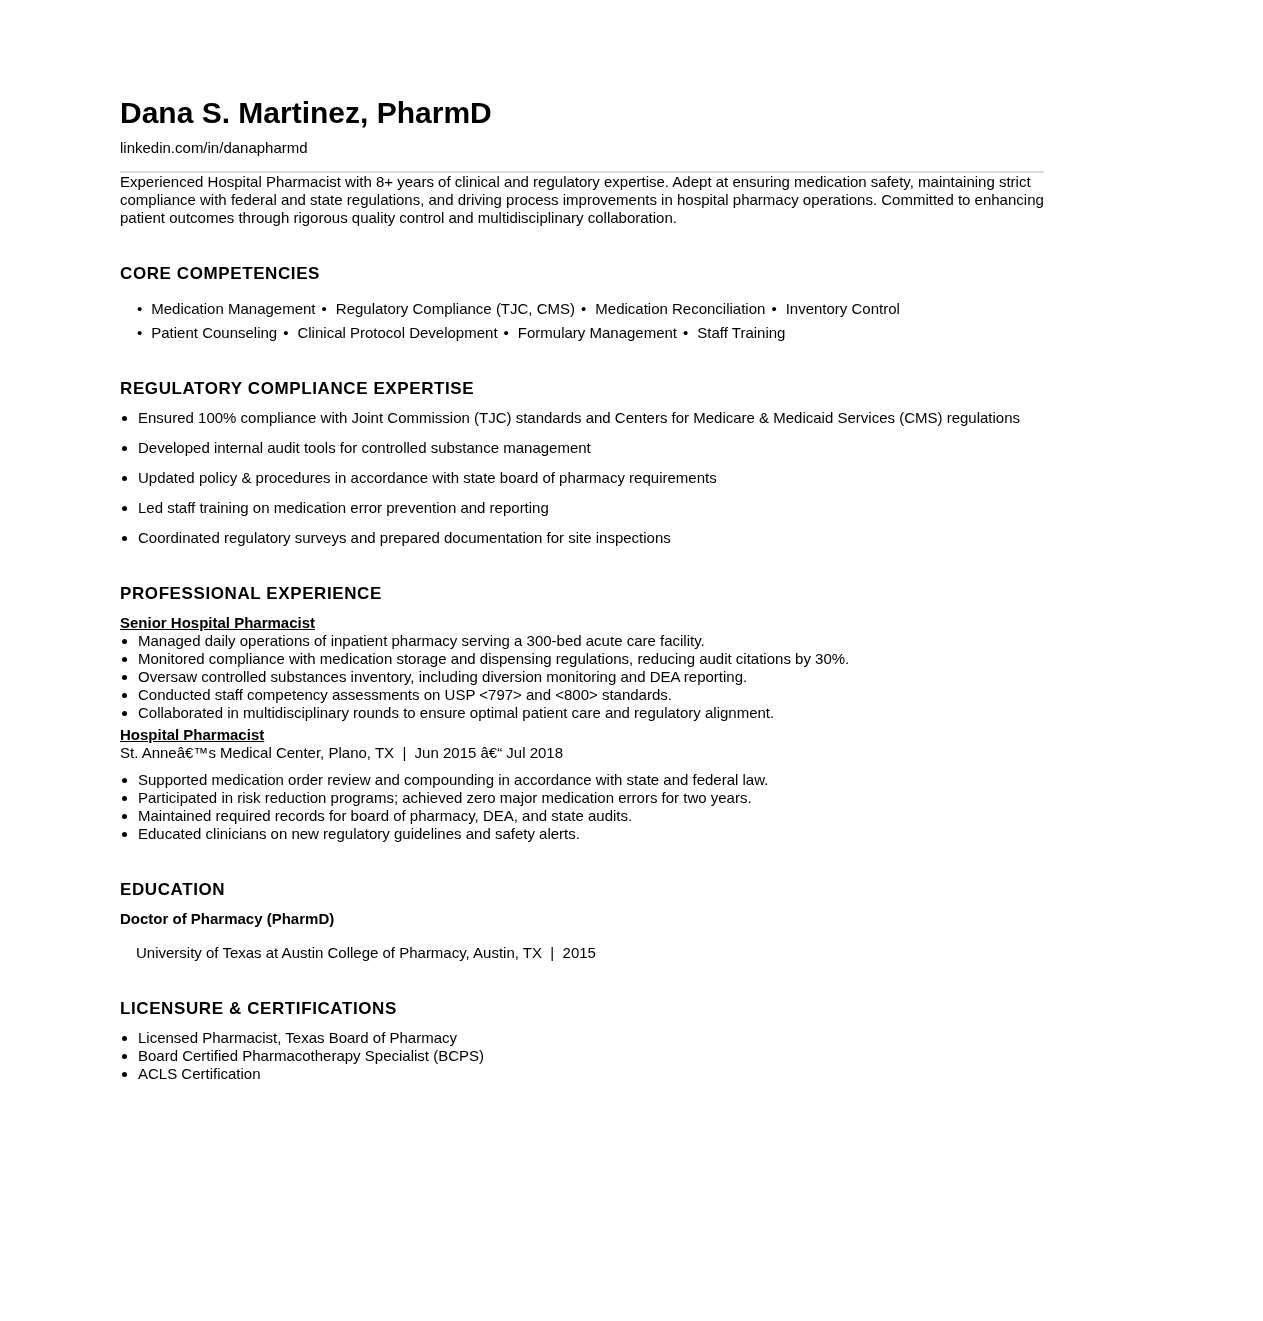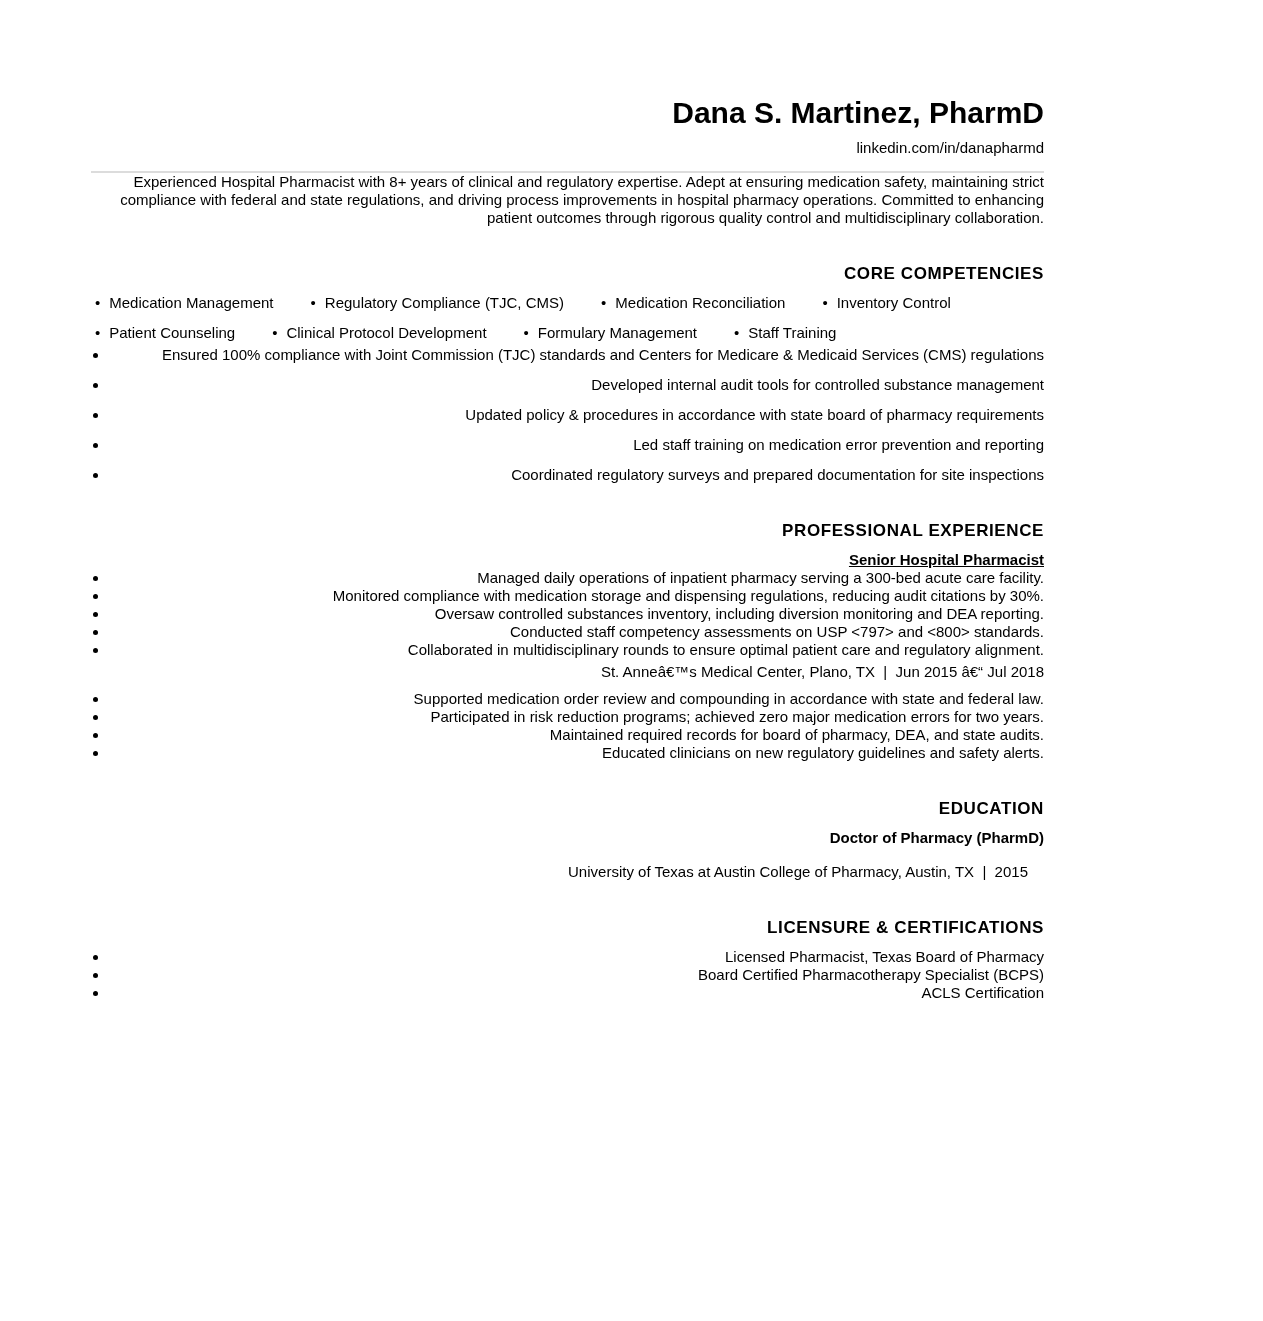--- a/index.html
+++ b/index.html
@@ -12,22 +12,21 @@
     line-height: 18px;
   }
   body {
     width: 1263px;
     height: 1321px;
     overflow: hidden;
   }
   .page {
     box-sizing: border-box;
     width: 1263px;
-    padding: 96px 219px 40px 91px;
-    text-align: right;
+    padding: 96px 219px 40px 120px;
   }
   .prewrap { white-space: pre-wrap; }
 
   
   .resume-name {
     font-size: 30px;
     line-height: 33px;
     font-weight: bold;
     margin: 0 0 10px 0;
   }
@@ -48,26 +47,27 @@
     margin: 37px 0 11px 0;
   }
   .first-section .section-title { margin-top: 35px; }
 
   
   .summary-text { margin: 0; }
 
   
   .competency-list {
     list-style: none;
-    margin: 4px;
+    margin: 17px;
     padding: 0;
     display: flex;
     flex-wrap: wrap;
     column-gap: 37px;
     row-gap: 12px;
+    gap: 6px;
   }
   .competency-list li::before {
     content: "\2022";
     padding-right: 9px;
   }
 
   
   ul.bullets {
     list-style: disc;
     margin: 0;
@@ -114,20 +114,21 @@
       <li>Medication Reconciliation</li>
       <li>Inventory Control</li>
       <li>Patient Counseling</li>
       <li>Clinical Protocol Development</li>
       <li>Formulary Management</li>
       <li>Staff Training</li>
     </ul>
   </section>
 
   <section>
+    <h2 class="section-title">REGULATORY COMPLIANCE EXPERTISE</h2>
     <ul class="bullets spaced">
       <li>Ensured 100% compliance with Joint Commission (TJC) standards and Centers for Medicare &amp; Medicaid Services (CMS) regulations</li>
       <li>Developed internal audit tools for controlled substance management</li>
       <li>Updated policy &amp; procedures in accordance with state board of pharmacy requirements</li>
       <li>Led staff training on medication error prevention and reporting</li>
       <li>Coordinated regulatory surveys and prepared documentation for site inspections</li>
     </ul>
   </section>
 
   <section>
@@ -138,20 +139,21 @@
       <ul class="bullets tight">
         <li>Managed daily operations of inpatient pharmacy serving a 300-bed acute care facility.</li>
         <li>Monitored compliance with medication storage and dispensing regulations, reducing audit citations by 30%.</li>
         <li>Oversaw controlled substances inventory, including diversion monitoring and DEA reporting.</li>
         <li>Conducted staff competency assessments on USP &lt;797&gt; and &lt;800&gt; standards.</li>
         <li>Collaborated in multidisciplinary rounds to ensure optimal patient care and regulatory alignment.</li>
       </ul>
     </div>
 
     <div class="job">
+      <p class="job-role">Hospital Pharmacist</p>
       <p class="job-meta prewrap">St. Anneâ€™s Medical Center, Plano, TX  |  Jun 2015 â€“ Jul 2018</p>
       <ul class="bullets tight">
         <li>Supported medication order review and compounding in accordance with state and federal law.</li>
         <li>Participated in risk reduction programs; achieved zero major medication errors for two years.</li>
         <li>Maintained required records for board of pharmacy, DEA, and state audits.</li>
         <li>Educated clinicians on new regulatory guidelines and safety alerts.</li>
       </ul>
     </div>
   </section>
 

